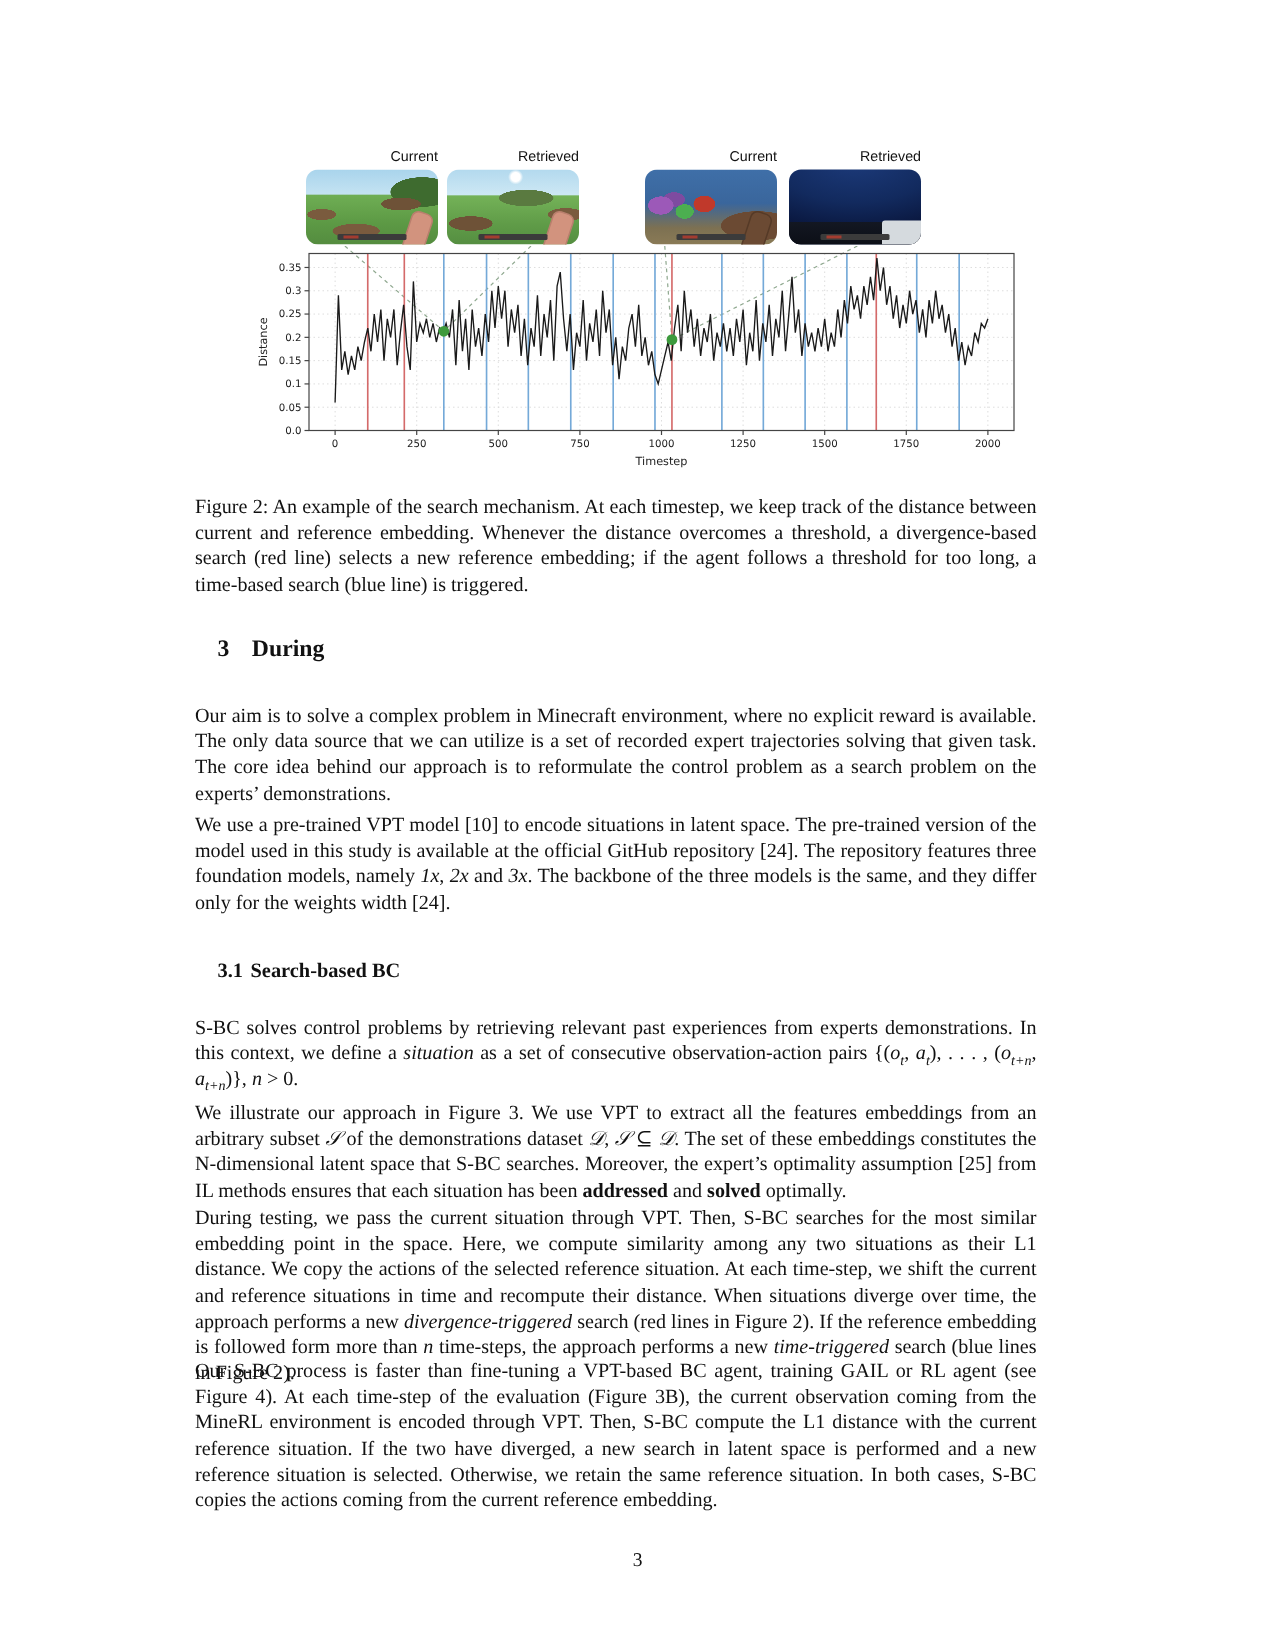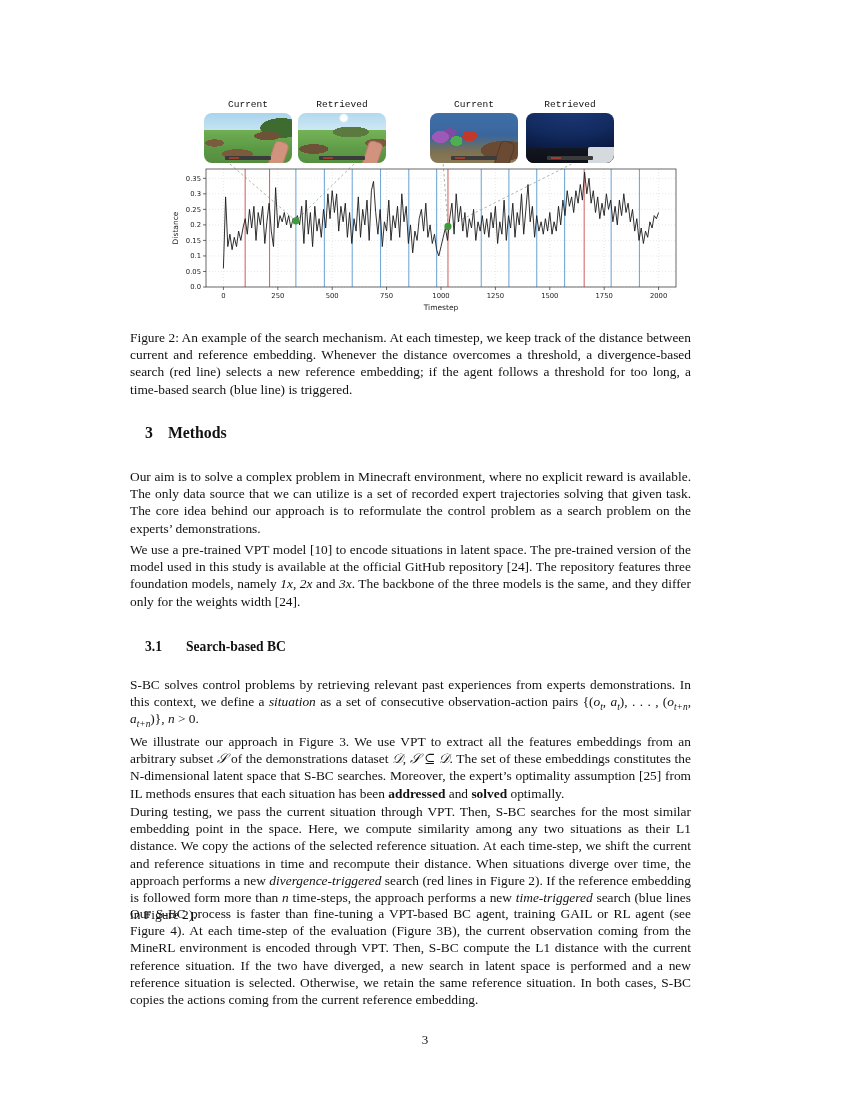--- a/index.html
+++ b/index.html
@@ -3,22 +3,22 @@
 <meta charset="utf-8">
 <style>
   html,body{margin:0;padding:0;background:#e8e8e8;}
   .page{
     position:relative;width:850px;height:1100px;background:#ffffff;
     margin:0 auto;overflow:hidden;
     font-family:"Liberation Serif","DejaVu Serif",serif;color:#111;
   }
   
   .panel-label{
-    position:absolute;width:88px;text-align:center;
-    font-family:Liberation Mono, monospace;
+    position:absolute;width:88px;text-align:right;
+    font-family:Liberation Sans, sans-serif;
     font-size:9.5px;color:#111;
   }
   .panel{
     position:absolute;width:88px;height:50px;border-radius:8px;
     overflow:hidden;top:113px;
   }
   .scene-grass-a{
     background:
       radial-gradient(ellipse 16px 6px at 12% 60%, #7a5b3e 60%, rgba(0,0,0,0) 61%),
       radial-gradient(ellipse 22px 7px at 72% 46%, #6e5237 60%, rgba(0,0,0,0) 61%),
@@ -74,21 +74,21 @@
   .tblock{
     position:absolute;left:130px;width:561px;
     font-size:13.4px;line-height:17.2px;text-align:justify;
   }
   .sec-h1{
     position:absolute;left:145px;width:561px;
     font-size:15.8px;font-weight:bold;display:flex;gap:15px;
   }
   .sec-h2{
     position:absolute;left:145px;width:561px;
-    font-size:13.6px;font-weight:bold;display:flex;gap:24px;
+    font-size:13.6px;font-weight:bold;display:flex;gap:5px;
   }
   .tblock sub{font-size:70%;line-height:0;}
   .page-num{
     position:absolute;left:0;top:1032px;width:850px;text-align:center;font-size:13px;
   }
 </style>
 </head>
 <body>
 
 <div class="page">
@@ -195,21 +195,21 @@
         <text x="33" y="16.61578947368422" text-anchor="end" style="font-family:&quot;DejaVu Sans&quot;,&quot;Liberation Sans&quot;,sans-serif;font-size:6.8px;fill:#222;">0.35</text>
         <text x="273" y="146" text-anchor="middle" style="font-family:&quot;DejaVu Sans&quot;,&quot;Liberation Sans&quot;,sans-serif;font-size:7.5px;fill:#222;">Timestep</text>
         <text x="10" y="64" text-anchor="middle" transform="rotate(-90 10 64)" style="font-family:&quot;DejaVu Sans&quot;,&quot;Liberation Sans&quot;,sans-serif;font-size:7.5px;fill:#222;">Distance</text>
       </svg>
   </div>
 
   <div class="tblock" style="top:329px">Figure 2: An example of the search mechanism. At each timestep, we keep track of the distance between current and reference embedding. Whenever the distance overcomes a threshold, a divergence-based search (red line) selects a new reference embedding; if the agent follows a threshold for too long, a time-based search (blue line) is triggered.</div>
 
   <div class="sec-h1" style="top:424px">
     <span>3</span>
-    <span>Methods</span>
+    <span>During</span>
   </div>
 
   <div class="tblock" style="top:468px">Our aim is to solve a complex problem in Minecraft environment, where no explicit reward is available. The only data source that we can utilize is a set of recorded expert trajectories solving that given task. The core idea behind our approach is to reformulate the control problem as a search problem on the experts’ demonstrations.</div>
   <div class="tblock" style="top:541px"><span>We use a pre-trained VPT model [10] to encode situations in latent space. The pre-trained version of the model used in this study is available at the official GitHub repository [24]. The repository features three foundation models, namely </span><span style="font-style: italic;">1x</span><span>, </span><span style="font-style: italic;">2x</span><span> and </span><span style="font-style: italic;">3x</span><span>. The backbone of the three models is the same, and they differ only for the weights width [24].</span></div>
 
   <div class="sec-h2" style="top:639px">
     <span>3.1</span>
     <span>Search-based BC</span>
   </div>
 

